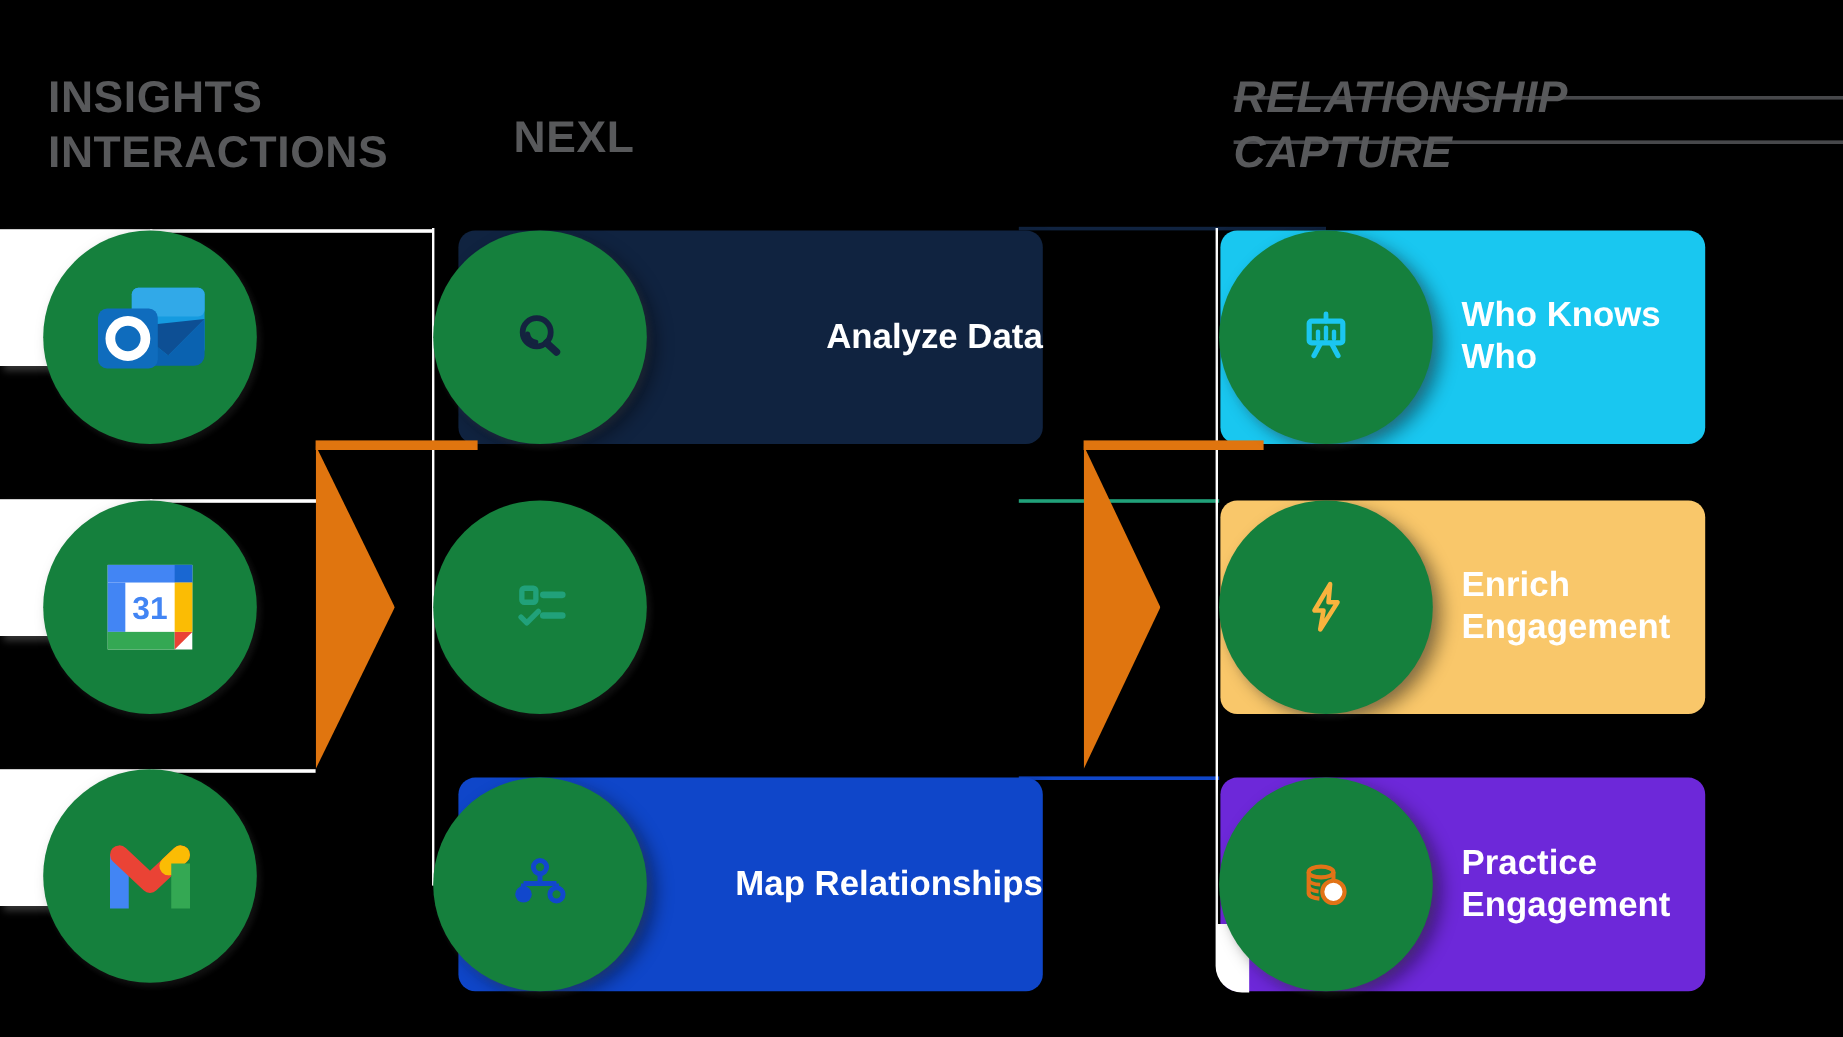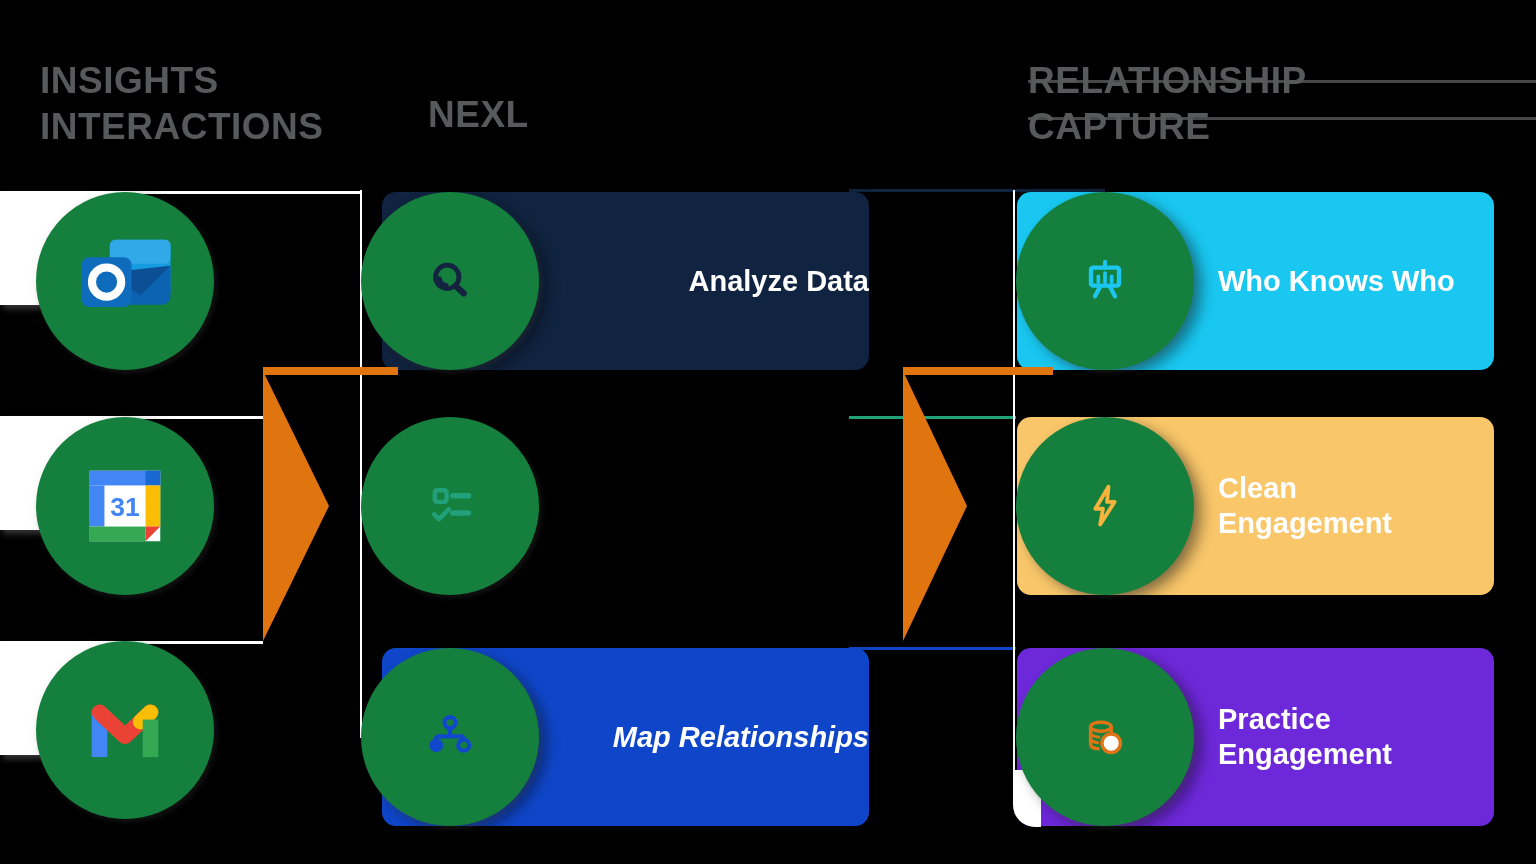--- a/index.html
+++ b/index.html
@@ -4,21 +4,21 @@
 <style>
   html,body{margin:0;padding:0;background:#000;}
   .stage{position:relative;width:1536px;height:864px;background:#000;overflow:hidden;
          font-family:"Liberation Sans",sans-serif;}
 
   
   .header{position:absolute;top:58px;z-index:6;color:#58595b;
           font-weight:bold;font-size:37px;line-height:46px;letter-spacing:.5px;}
   .header-capture{left:40px;}
   .header-model{left:428px;margin-top:34px;}
-  .header-insights{left:1028px;}
+  .header-insights{left:1028px;font-style:italic;}
   .rule{position:absolute;left:1028px;width:508px;height:3px;background:#47484b;z-index:5;}
   .rule-1{top:80px;}
   .rule-2{top:117px;}
 
   
   .conn{position:absolute;background:#ffffff;z-index:1;}
   .conn-h{height:3px;}
   .conn-r1a{left:125px;top:191px;width:236px;}
   .conn-r1b{left:849px;top:189px;width:256px;background:#102340;}
   .conn-r2a{left:125px;top:416px;width:140px;}
@@ -41,24 +41,24 @@
   .lc-1{top:192px;} .lc-2{top:417px;} .lc-3{top:641px;}
   .mc{left:361px;}
   .mc-1{top:192px;} .mc-2{top:417px;} .mc-3{top:648px;}
   .rc{left:1016px;}
   .rc-1{top:192px;} .rc-2{top:417px;} .rc-3{top:648px;}
 
   
   .card{position:absolute;height:178px;border-radius:14px;display:flex;align-items:center;z-index:3;
         box-shadow:4px 5px 10px rgba(0,0,0,.45);}
   .card-mid{left:382px;width:487px;justify-content:flex-end;}
-  .card-right{left:1017px;width:477px;}
+  .card-right{left:1017px;width:404px;}
   .card-analyze{top:192px;background:#102340;}
   .card-clean{top:417px;background:#21a17a;}
-  .card-map{top:648px;background:#0f46c9;font-style:italic;}
+  .card-map{top:648px;background:#0f46c9;}
   .card-who{top:192px;background:#19c7f0;}
   .card-client{top:417px;background:#f9c76a;}
   .card-practice{top:648px;background:#6d28d9;}
   .card-label{color:#fff;font-weight:bold;font-size:29px;line-height:35px;white-space:pre-line;}
   .card-mid .card-label{margin-left:203px;}
   .card-right .card-label{margin-left:201px;}
 
   
   .arrow{position:absolute;top:371px;background:#e0750f;z-index:4;
          clip-path:polygon(0 0,100% 50%,0 100%);}
@@ -114,21 +114,21 @@
     <div class="card-label">Analyze Data</div>
   </div>
   <div class="card card-mid card-map">
     <div class="card-label">Map Relationships</div>
   </div>
 
   <div class="card card-right card-who">
     <div class="card-label">Who Knows Who</div>
   </div>
   <div class="card card-right card-client">
-    <div class="card-label">Clean
+    <div class="card-label">Enrich
 Engagement</div>
   </div>
   <div class="card card-right card-practice">
     <div class="card-label">Practice
 Engagement</div>
   </div>
 
   <div class="circle lc lc-1">
     <svg width="104" height="104" viewBox="0 0 96 96">
       <rect x="34" y="10" width="56" height="52" rx="5" fill="#159be0"></rect>

